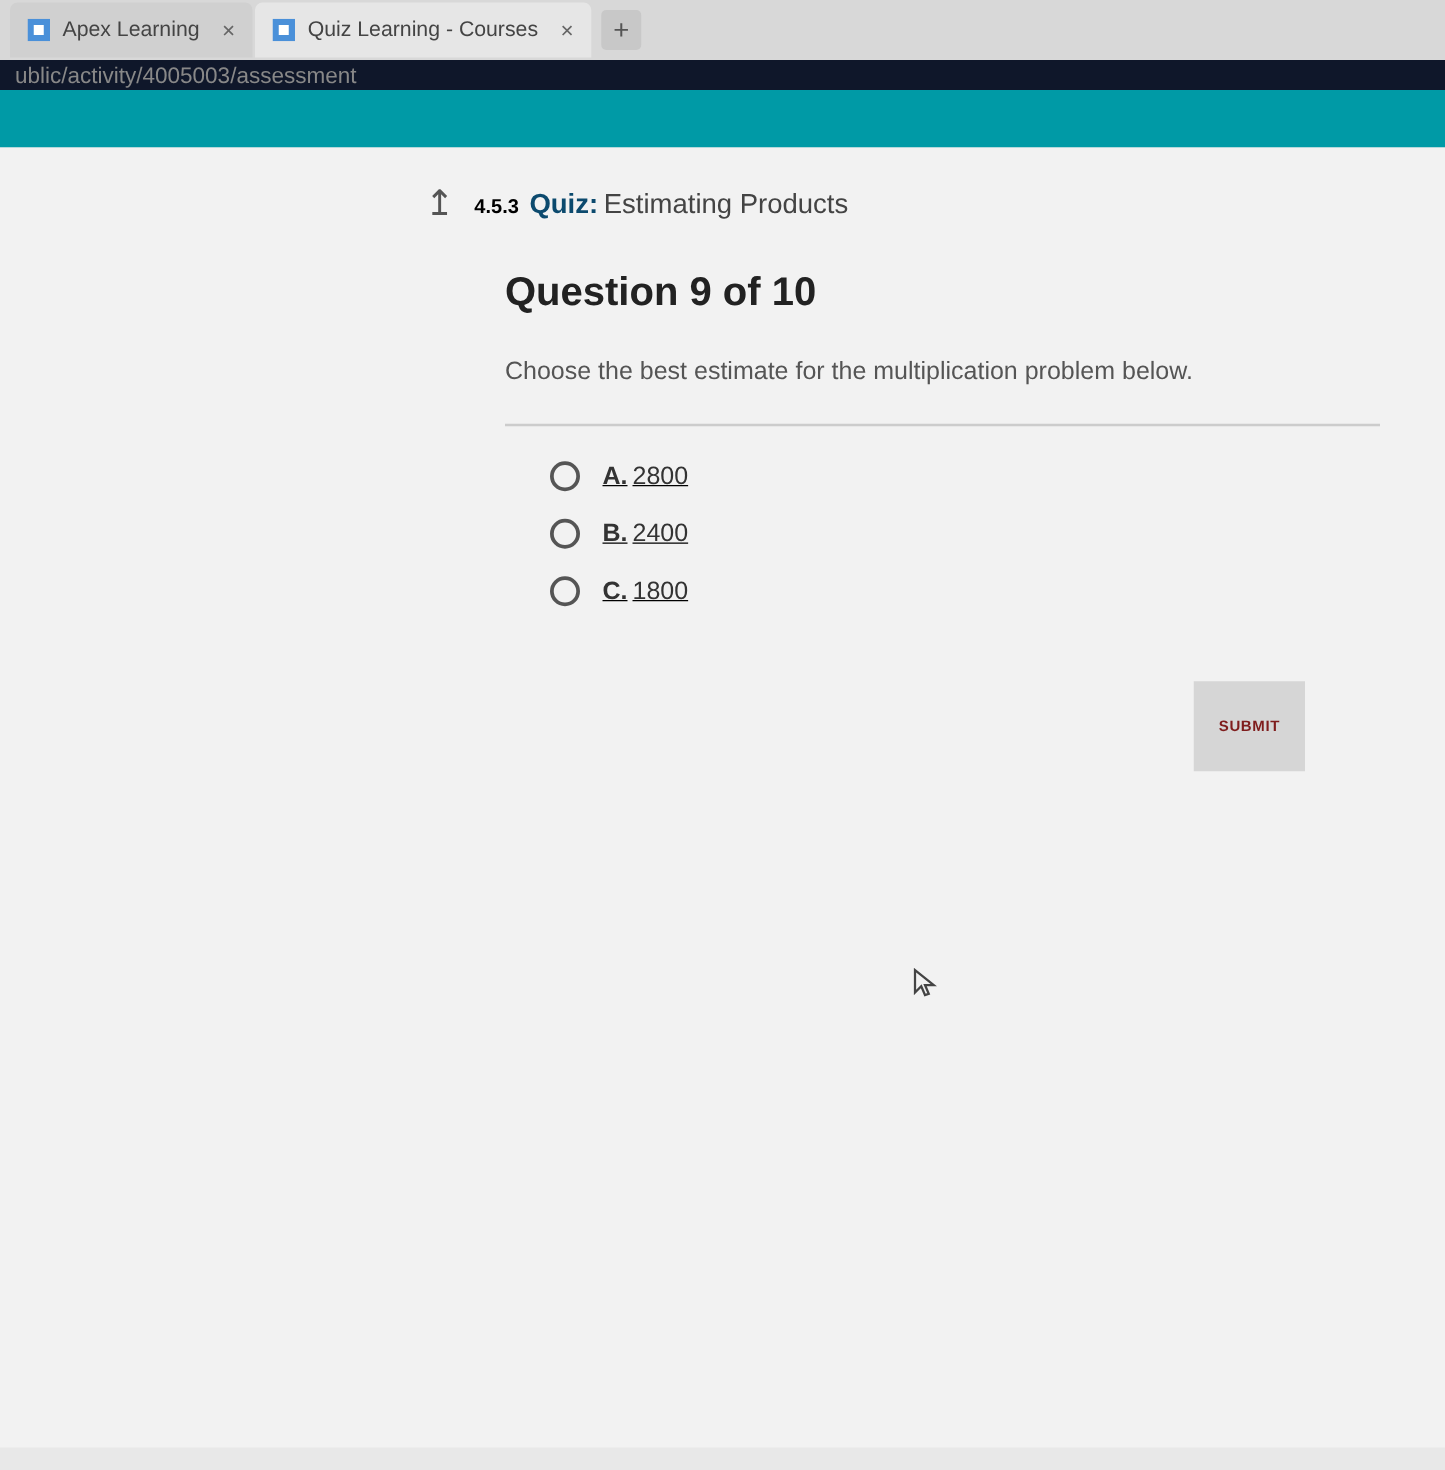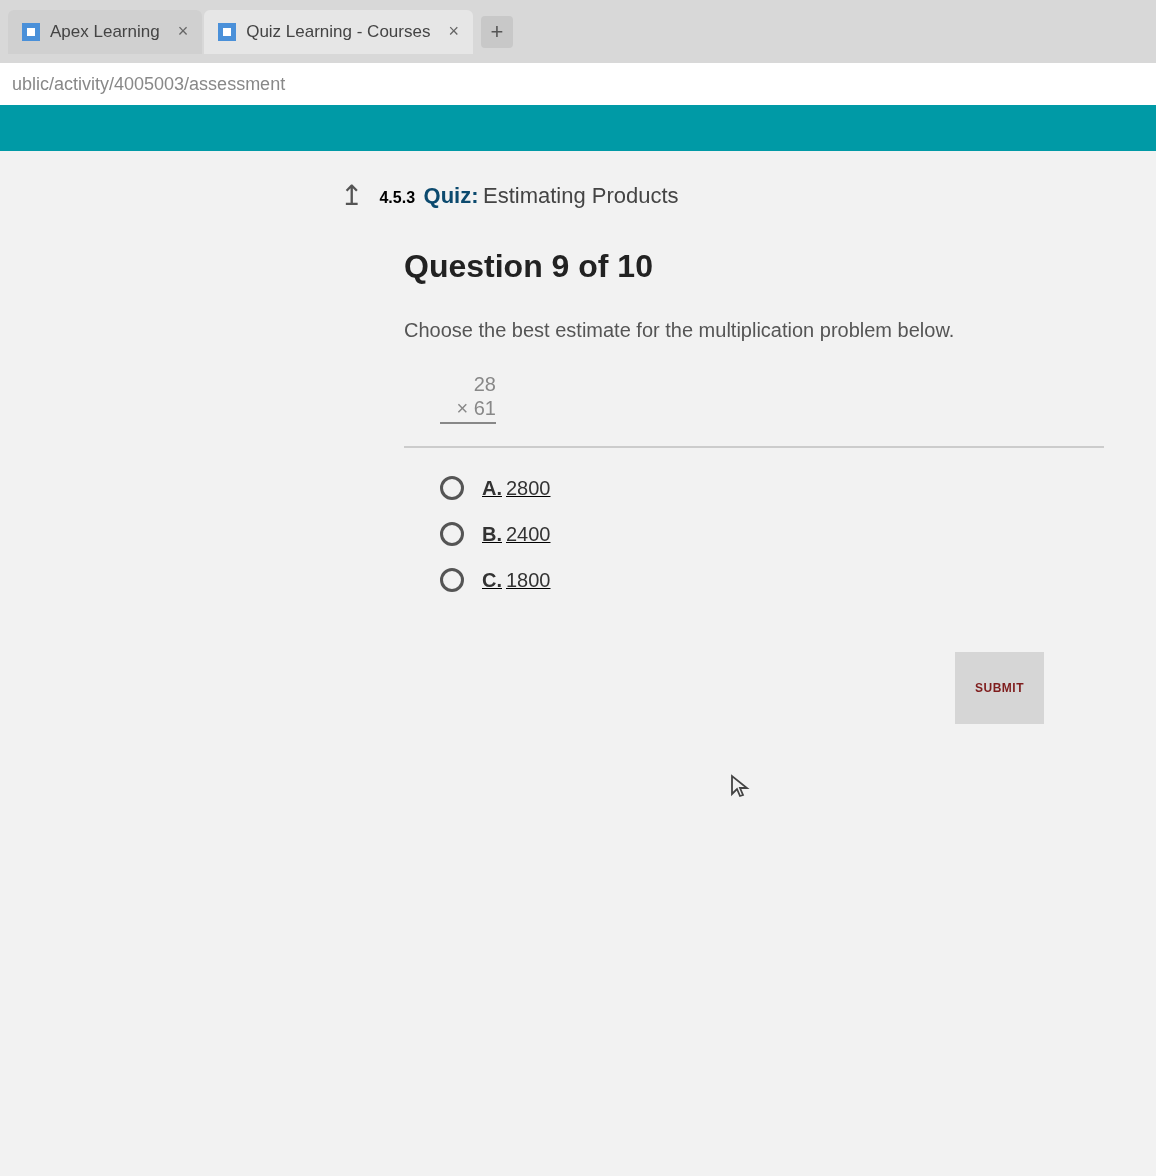--- a/index.html
+++ b/index.html
@@ -1,25 +1,25 @@
 <!DOCTYPE html>
 <html><head>
   <meta charset="utf-8">
   <style>
     * { margin: 0; padding: 0; box-sizing: border-box; font-family: Arial, Helvetica, sans-serif; }
     body { width: 1156px; height: 1176px; background: #e8e8e8; overflow: hidden; }
 
-    .tab-strip { display: flex; align-items: center; background: #d8d8d8; height: 63px; padding-left: 8px; }
+    .tab-strip { display: flex; align-items: center; background: #d8d8d8; height: 48px; padding-left: 8px; }
     .tab { display: flex; align-items: center; padding: 10px 14px; background: #e6e6e6; border-radius: 6px 6px 0 0; margin-right: 2px; font-size: 17px; color: #444; gap: 10px; height: 44px; }
     .tab.inactive { background: #d0d0d0; }
     .tab-icon { width: 18px; height: 18px; }
     .tab-close { font-size: 18px; color: #666; cursor: pointer; margin-left: 8px; }
     .new-tab-btn { width: 32px; height: 32px; display: flex; align-items: center; justify-content: center; font-size: 22px; color: #555; background: #c8c8c8; border-radius: 4px; margin-left: 6px; cursor: pointer; }
 
-    .addr-bar { background: #ffffff; height: 42px; display: flex; align-items: center; padding: 0 12px; font-size: 18px; color: #888; }
+    .addr-bar { background: #0f172a; height: 24px; display: flex; align-items: center; padding: 0 12px; font-size: 18px; color: #888; }
 
     .teal-banner { background: #009aa6; height: 46px; width: 100%; }
 
     .content { background: #f2f2f2; padding-top: 28px; min-height: calc(100% - 136px); }
 
     .quiz-header { display: flex; align-items: center; gap: 16px; margin-left: 340px; margin-bottom: 36px; }
     .back-arrow { font-size: 28px; color: #555; }
     .quiz-code { font-size: 16px; font-weight: bold; color: #000000; }
     .quiz-type { font-size: 22px; font-weight: bold; color: #0c4a6e; margin-left: 4px; }
     .quiz-title { font-size: 22px; color: #444; }
@@ -82,27 +82,20 @@
       <span class="quiz-code">4.5.3</span>
       <span class="quiz-type">Quiz:</span>
       <span class="quiz-title">Estimating Products</span>
     </span>
   </div>
 
   <div class="question-block">
     <div class="q-header">Question 9 of 10</div>
     <div class="q-prompt">Choose the best estimate for the multiplication problem below.</div>
 
-    <div class="math-prob">
-      <div class="math-row">28</div>
-      <div class="math-row">
-        <span>×</span>&nbsp;<span>61</span>
-      </div>
-      <div class="math-rule"></div>
-    </div>
 
     <div class="divider"></div>
 
     <div class="options">
       <div class="option-row">
         <span class="radio-circle"></span>
         <span><span class="opt-label">A.</span><span class="opt-val">2800</span></span>
       </div>
       <div class="option-row">
         <span class="radio-circle"></span>

